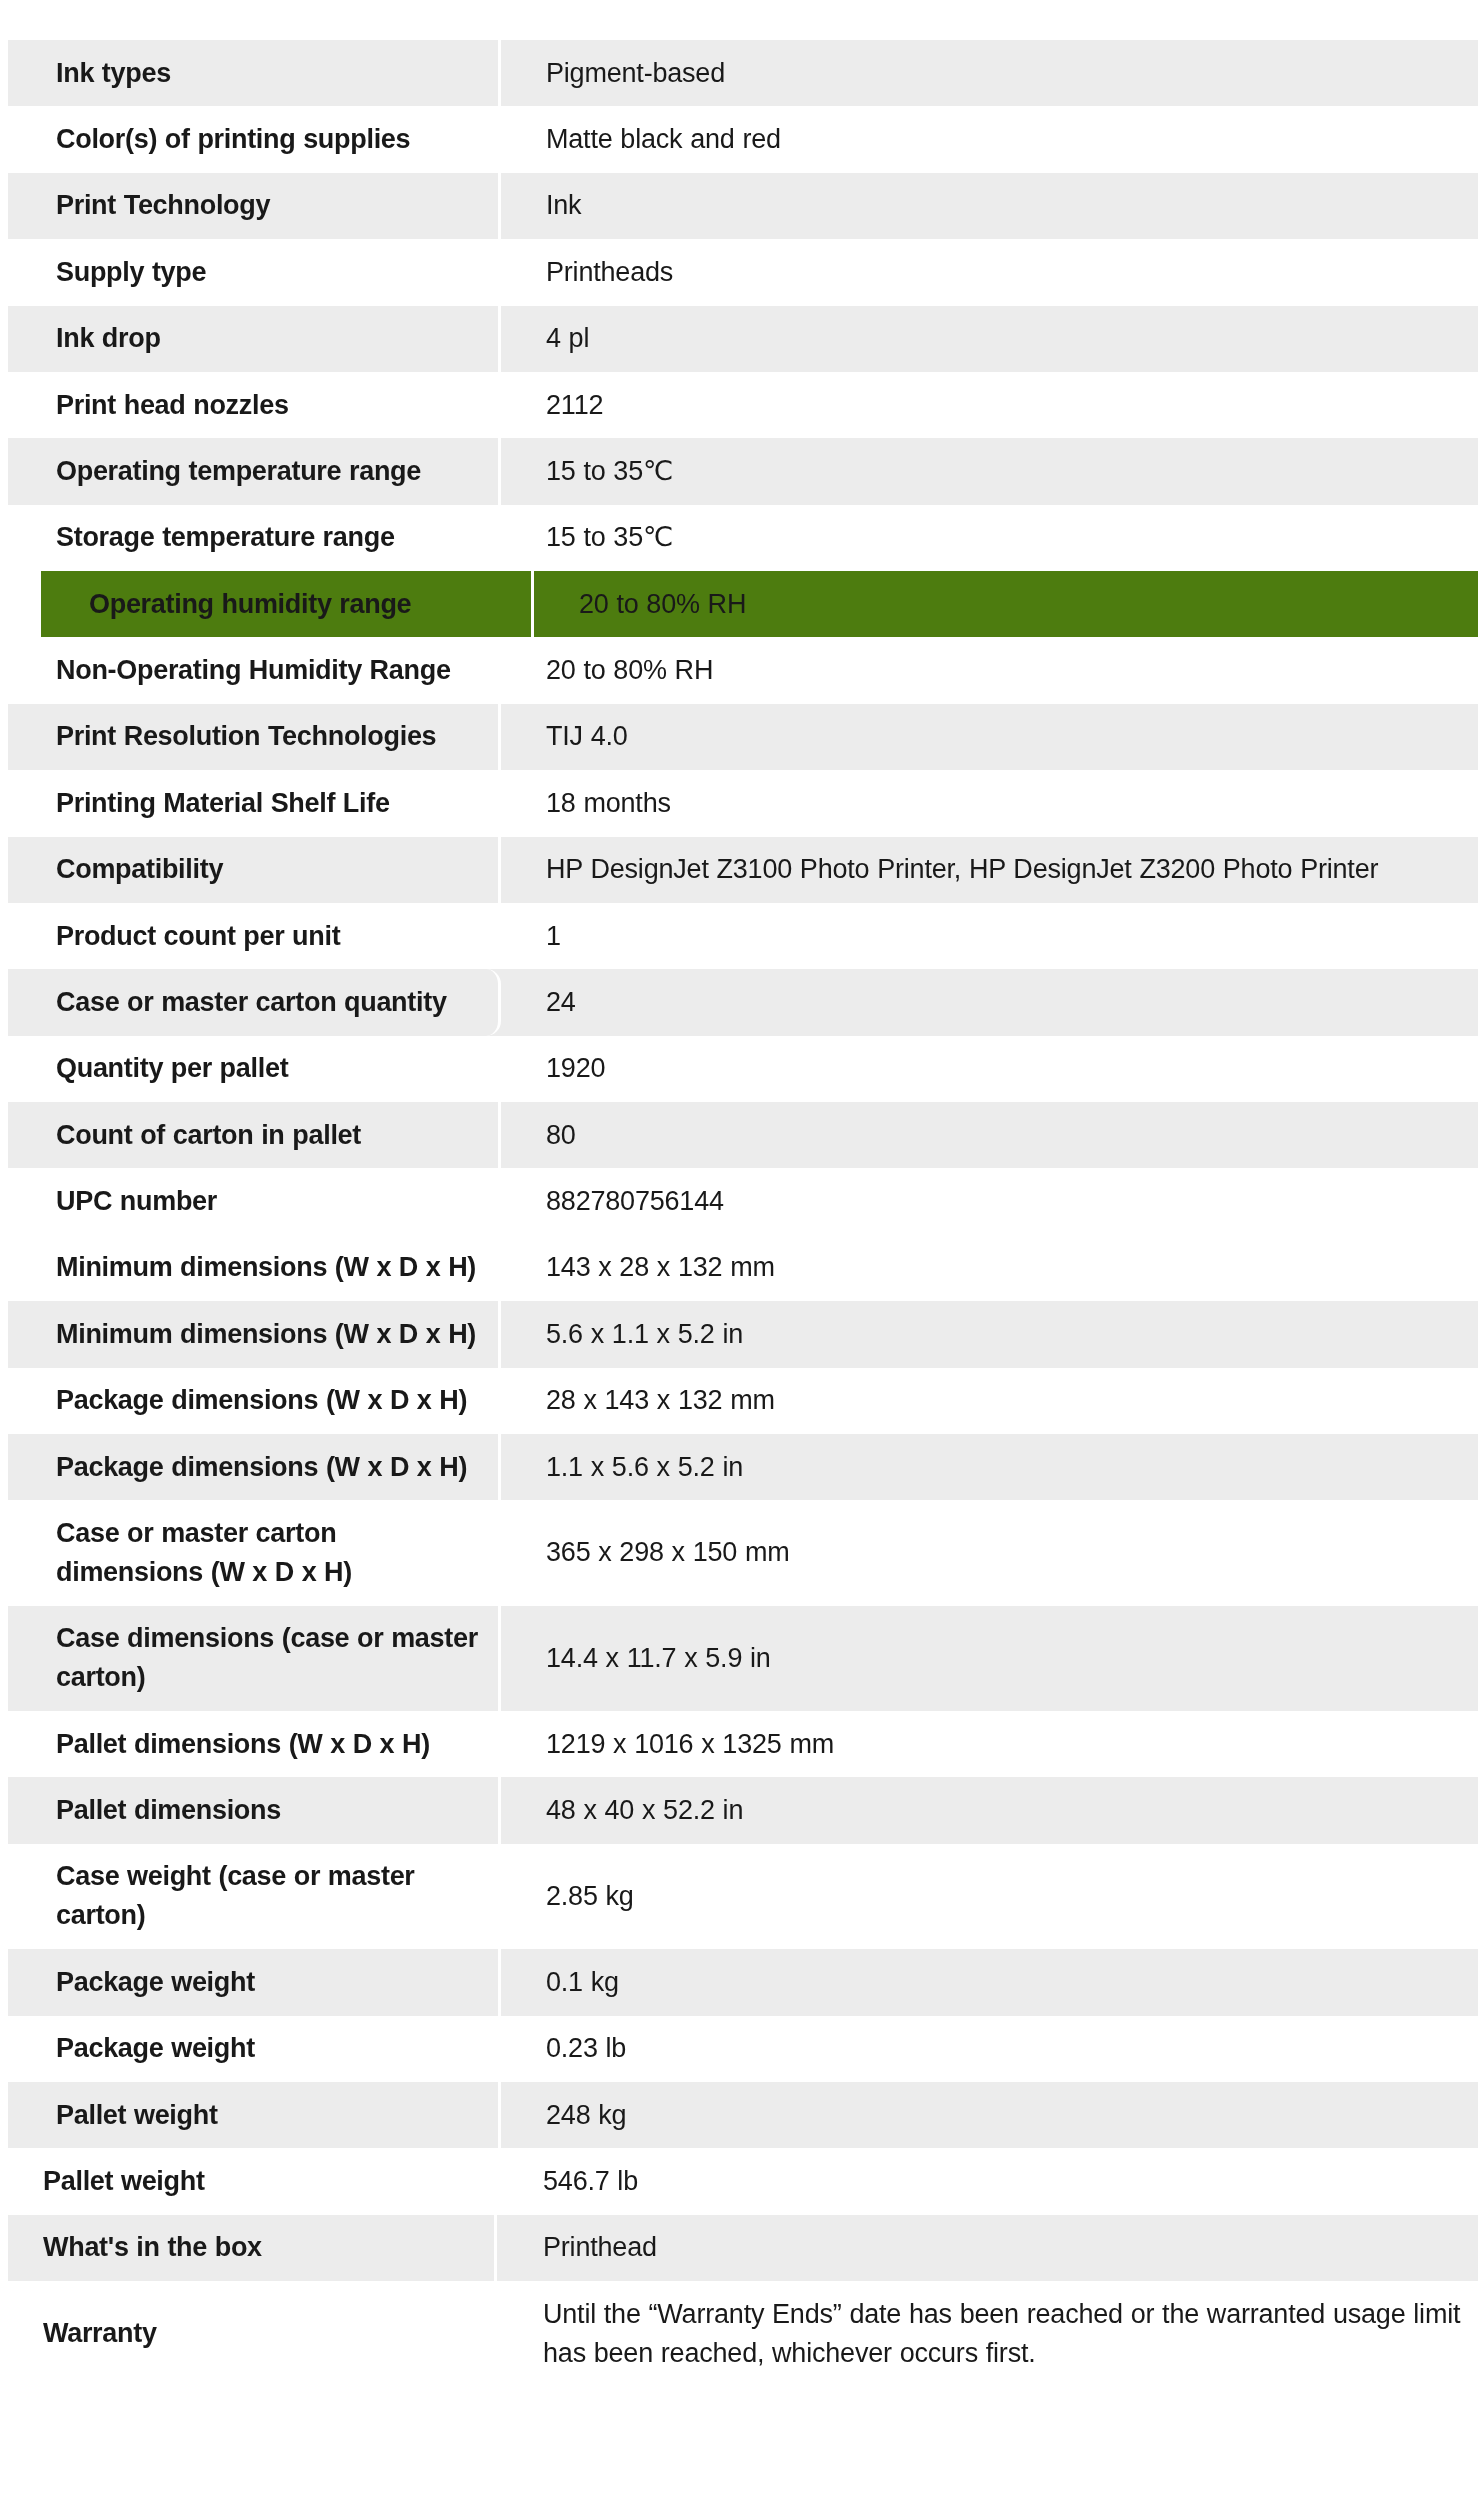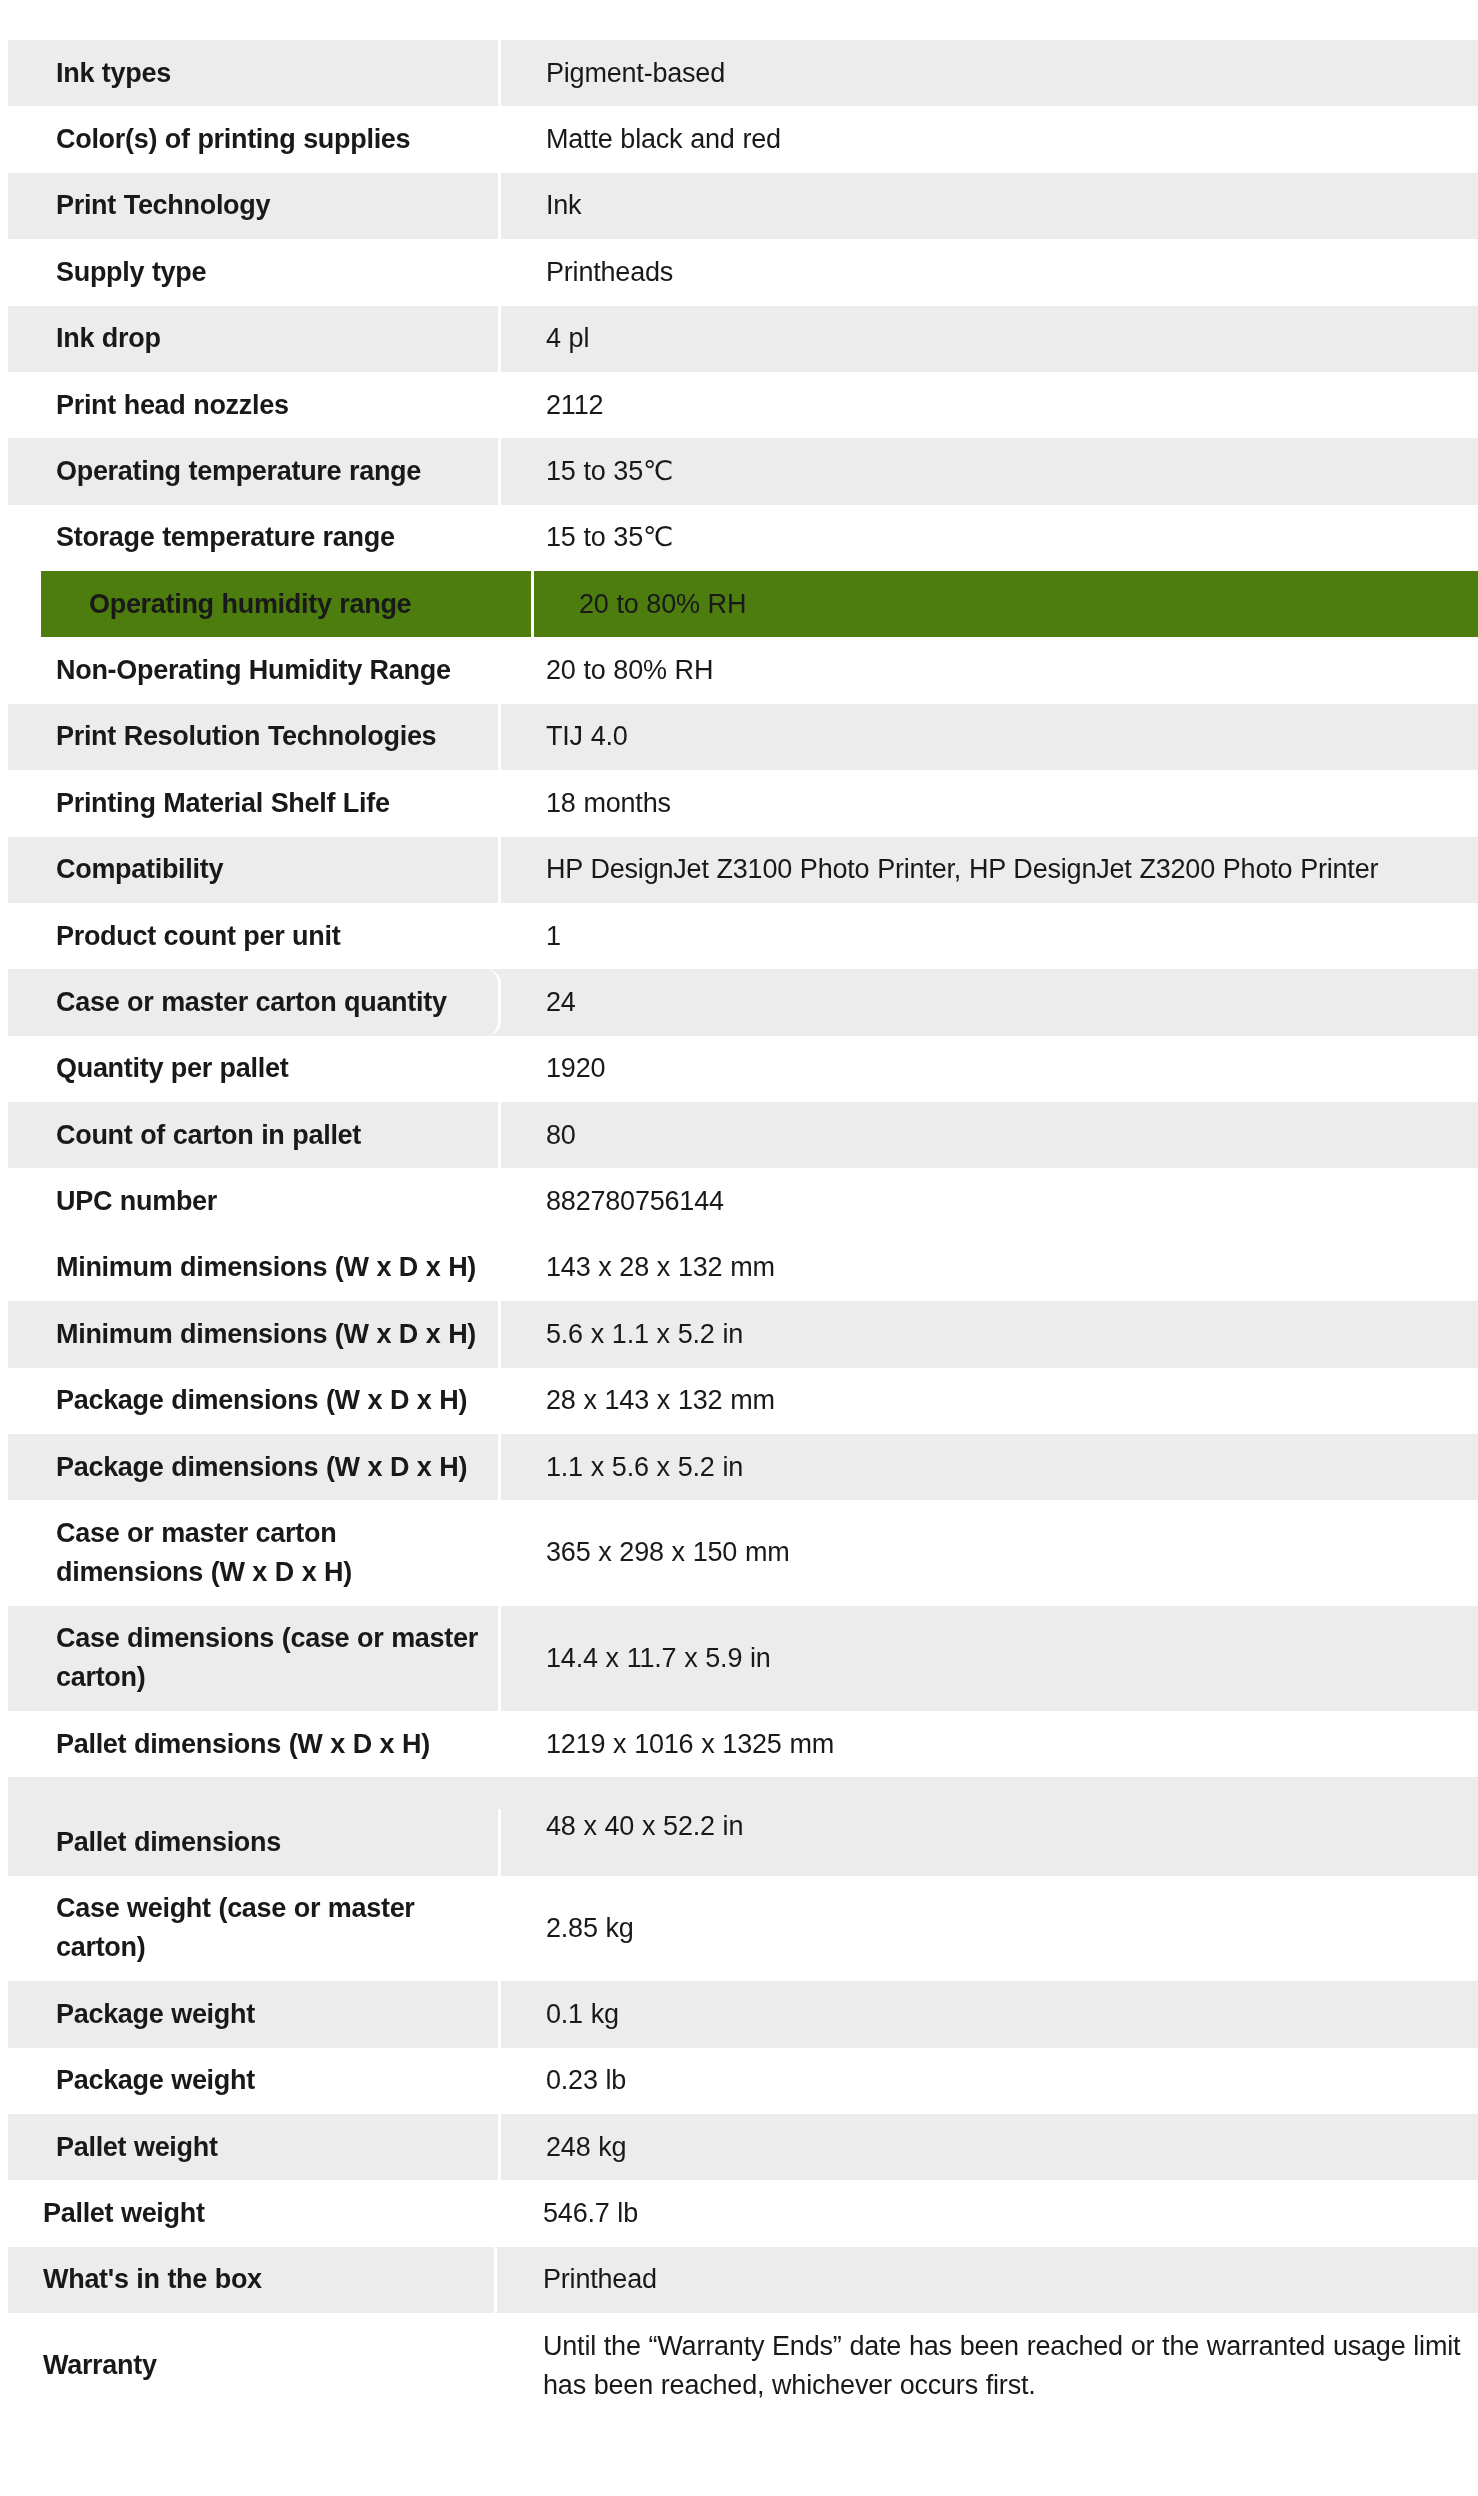--- a/index.html
+++ b/index.html
@@ -184,21 +184,21 @@
     <div class="cell label" style="border-right-color: rgb(255, 255, 255);">Case dimensions (case or master carton)</div>
     <div class="cell value">14.4 x 11.7 x 5.9 in</div>
   </div>
 
   <div class="row">
     <div class="cell label" style="border-right-color: rgb(255, 255, 255);">Pallet dimensions (W x D x H)</div>
     <div class="cell value">1219 x 1016 x 1325 mm</div>
   </div>
 
   <div class="row striped" style="background: rgb(236, 236, 236);">
-    <div class="cell label" style="border-right-color: rgb(255, 255, 255); margin-top: 32px;">Pallet dimensions</div>
+    <div class="cell label" style="border-right-color: rgb(255, 255, 255);">Pallet dimensions</div>
     <div class="cell value">48 x 40 x 52.2 in</div>
   </div>
 
   <div class="row">
     <div class="cell label" style="border-right-color: rgb(255, 255, 255);">Case weight (case or master carton)</div>
     <div class="cell value">2.85 kg</div>
   </div>
 
   <div class="row striped" style="background: rgb(236, 236, 236);">
     <div class="cell label" style="border-right-color: rgb(255, 255, 255);">Package weight</div>

